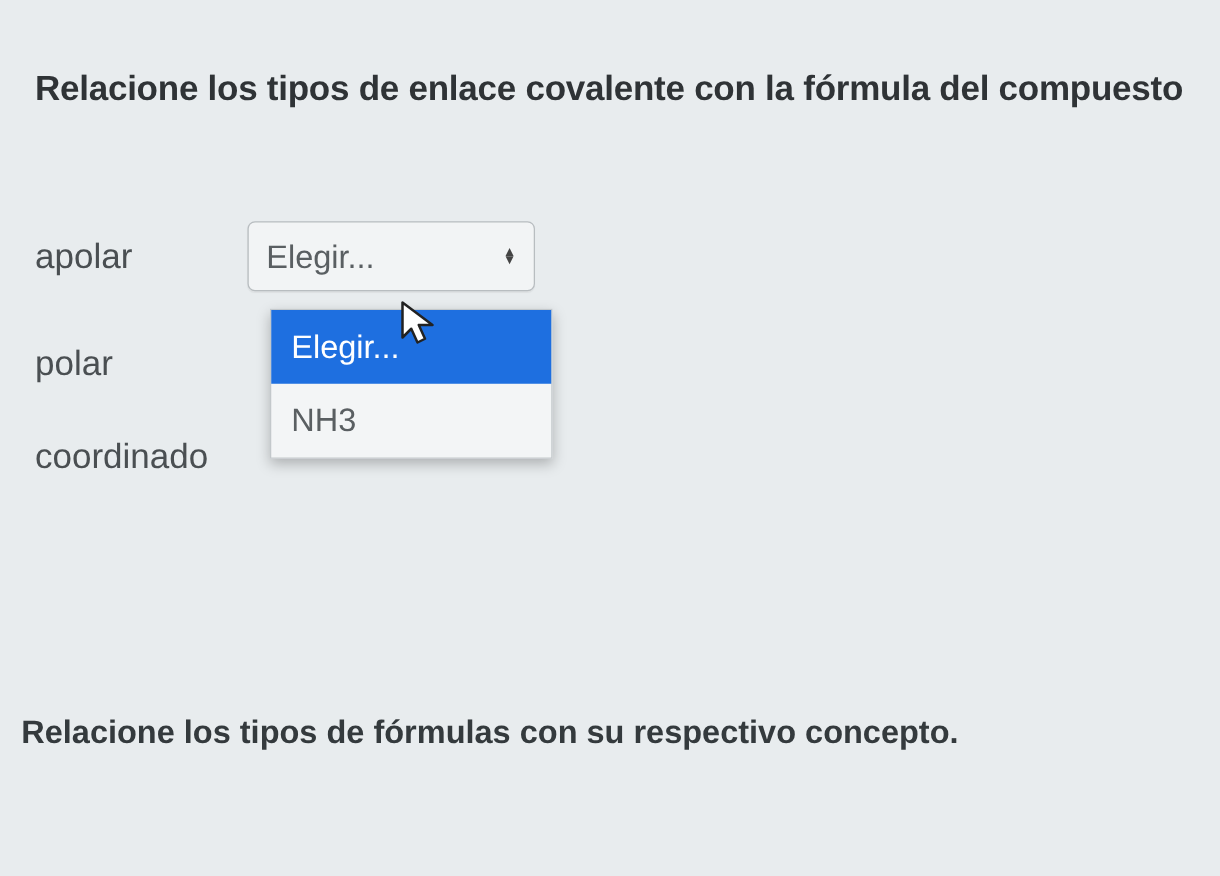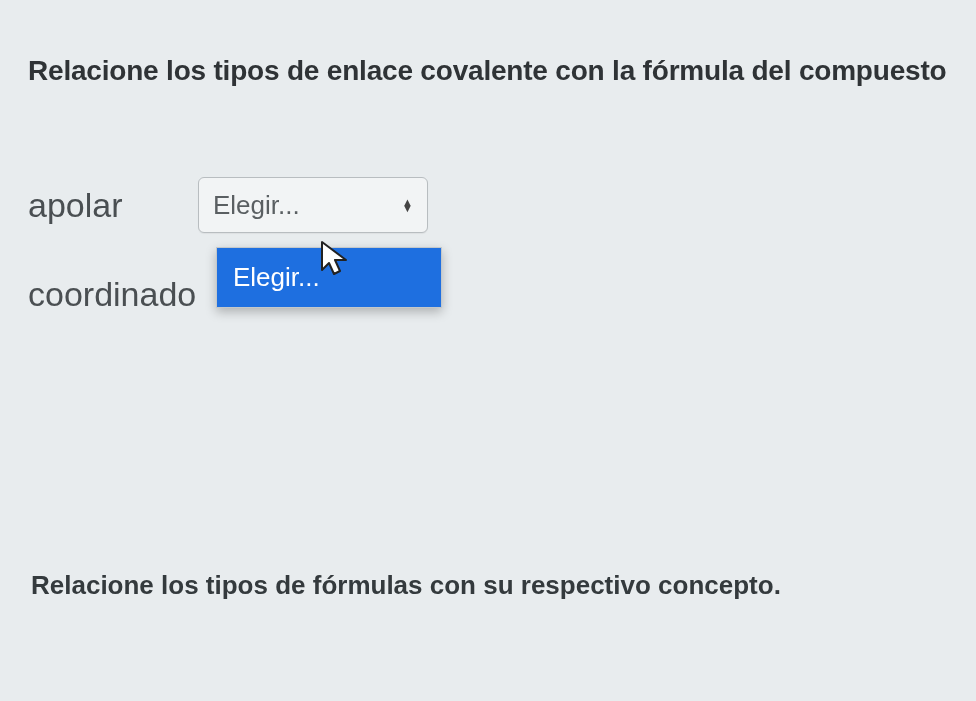--- a/index.html
+++ b/index.html
@@ -27,21 +27,21 @@
   .match-rows {
     position: relative;
   }
   .match-row {
     display: flex;
     align-items: center;
     margin-bottom: 42px;
   }
   .match-label {
     width: 170px;
-    font-size: 34px;
+    font-size: 28px;
     color: #4a4f52;
   }
   
   .select-closed {
     display: flex;
     align-items: center;
     justify-content: space-between;
     width: 200px;
     height: 54px;
     background: #f2f4f5;
@@ -77,21 +77,21 @@
     font-size: 26px;
     color: #5a5f62;
     cursor: pointer;
   }
   .dropdown-option.highlighted {
     background: #1e6fe0;
     color: #ffffff;
   }
   .footer-text {
     position: absolute;
-    left: 31px;
+    left: 17px;
     top: 570px;
     font-size: 26px;
     font-weight: 600;
     color: #343a3d;
   }
   
   .cursor {
     position: absolute;
     left: 320px;
     top: 240px;
@@ -112,27 +112,31 @@
       <div class="match-label">apolar</div>
       <div class="select-closed">
         <span>Elegir...</span>
         <span class="select-caret">
           <span>▲</span>
             <span>▼</span>
         </span>
       </div>
     </div>
 
+    <div class="match-row">
+      <div class="match-label">polar</div>
+    </div>
 
     <div class="match-row">
       <div class="match-label">coordinado</div>
     </div>
 
     <div class="dropdown-panel">
       <div class="dropdown-option highlighted">Elegir...</div>
+      <div class="dropdown-option">NH3</div>
     </div>
 
   </div>
 
   <div class="footer-text">Relacione los tipos de fórmulas con su respectivo concepto.</div>
 
   <div class="cursor">
     <svg width="32" height="40" viewBox="0 0 32 40">
       <polygon points="2,2 2,30 9,23 14,34 20,31 15,20 26,20" fill="#ffffff" stroke="#222" stroke-width="2" stroke-linejoin="round"></polygon>
     </svg>

